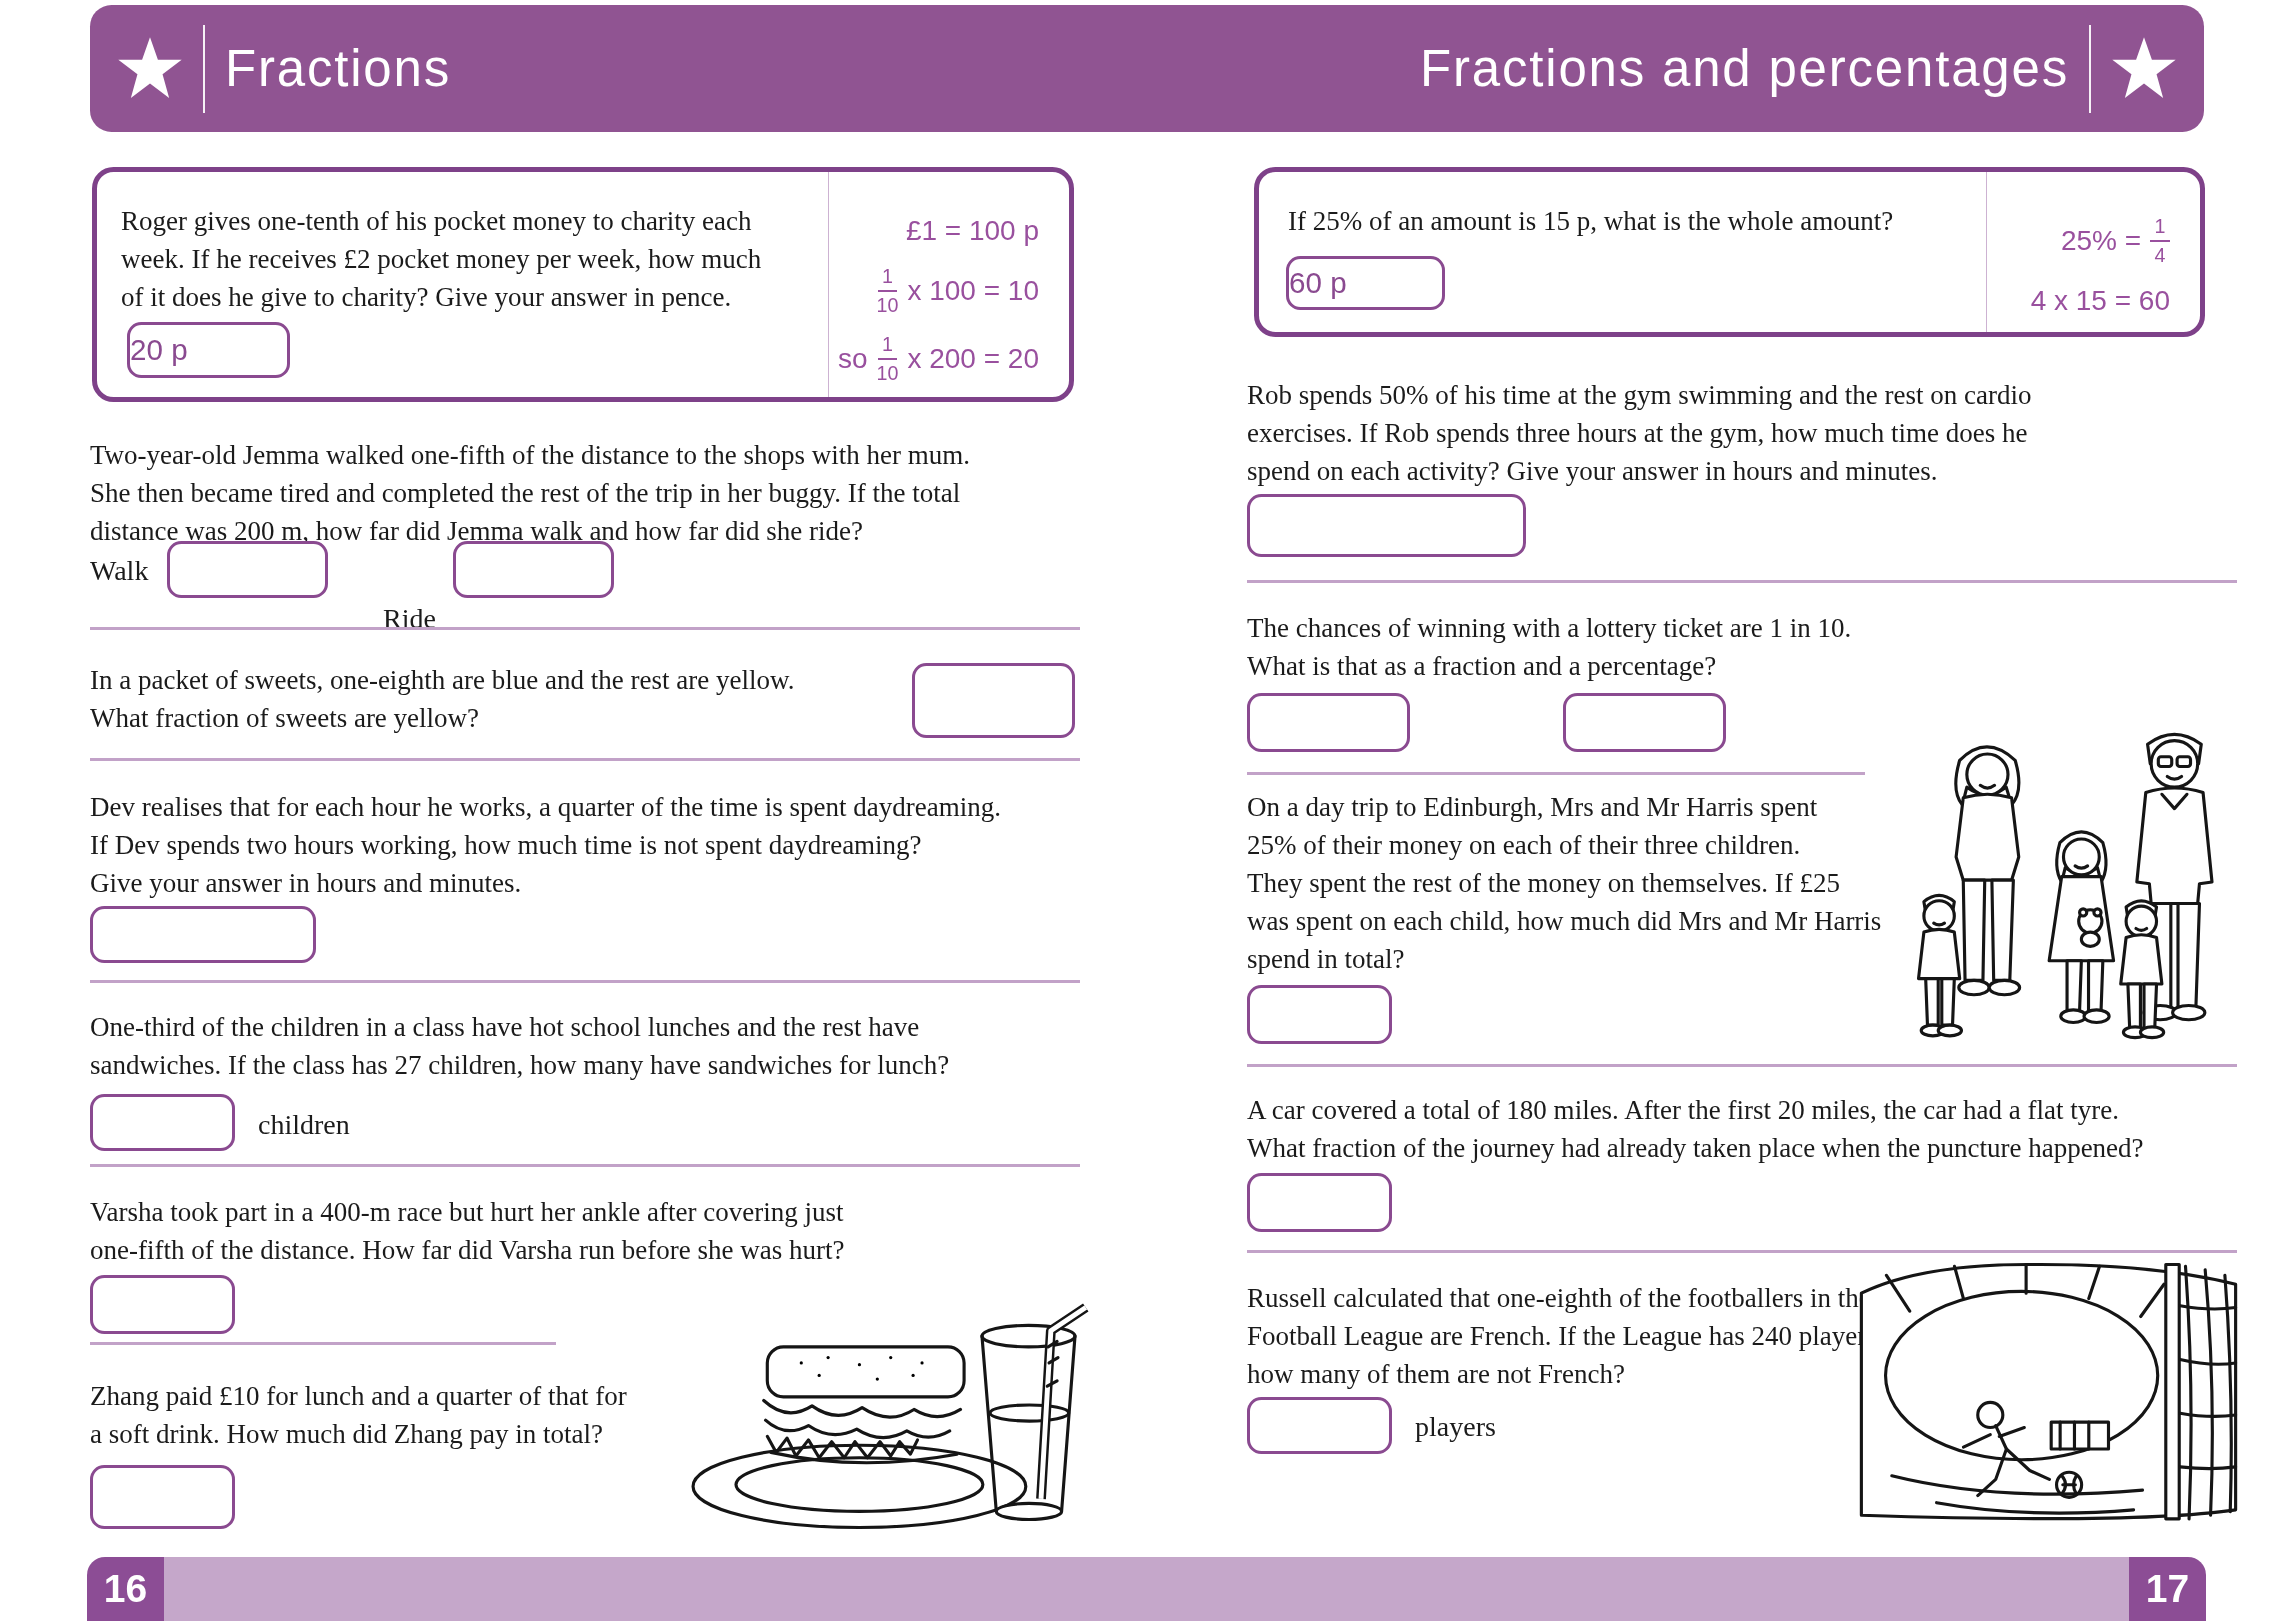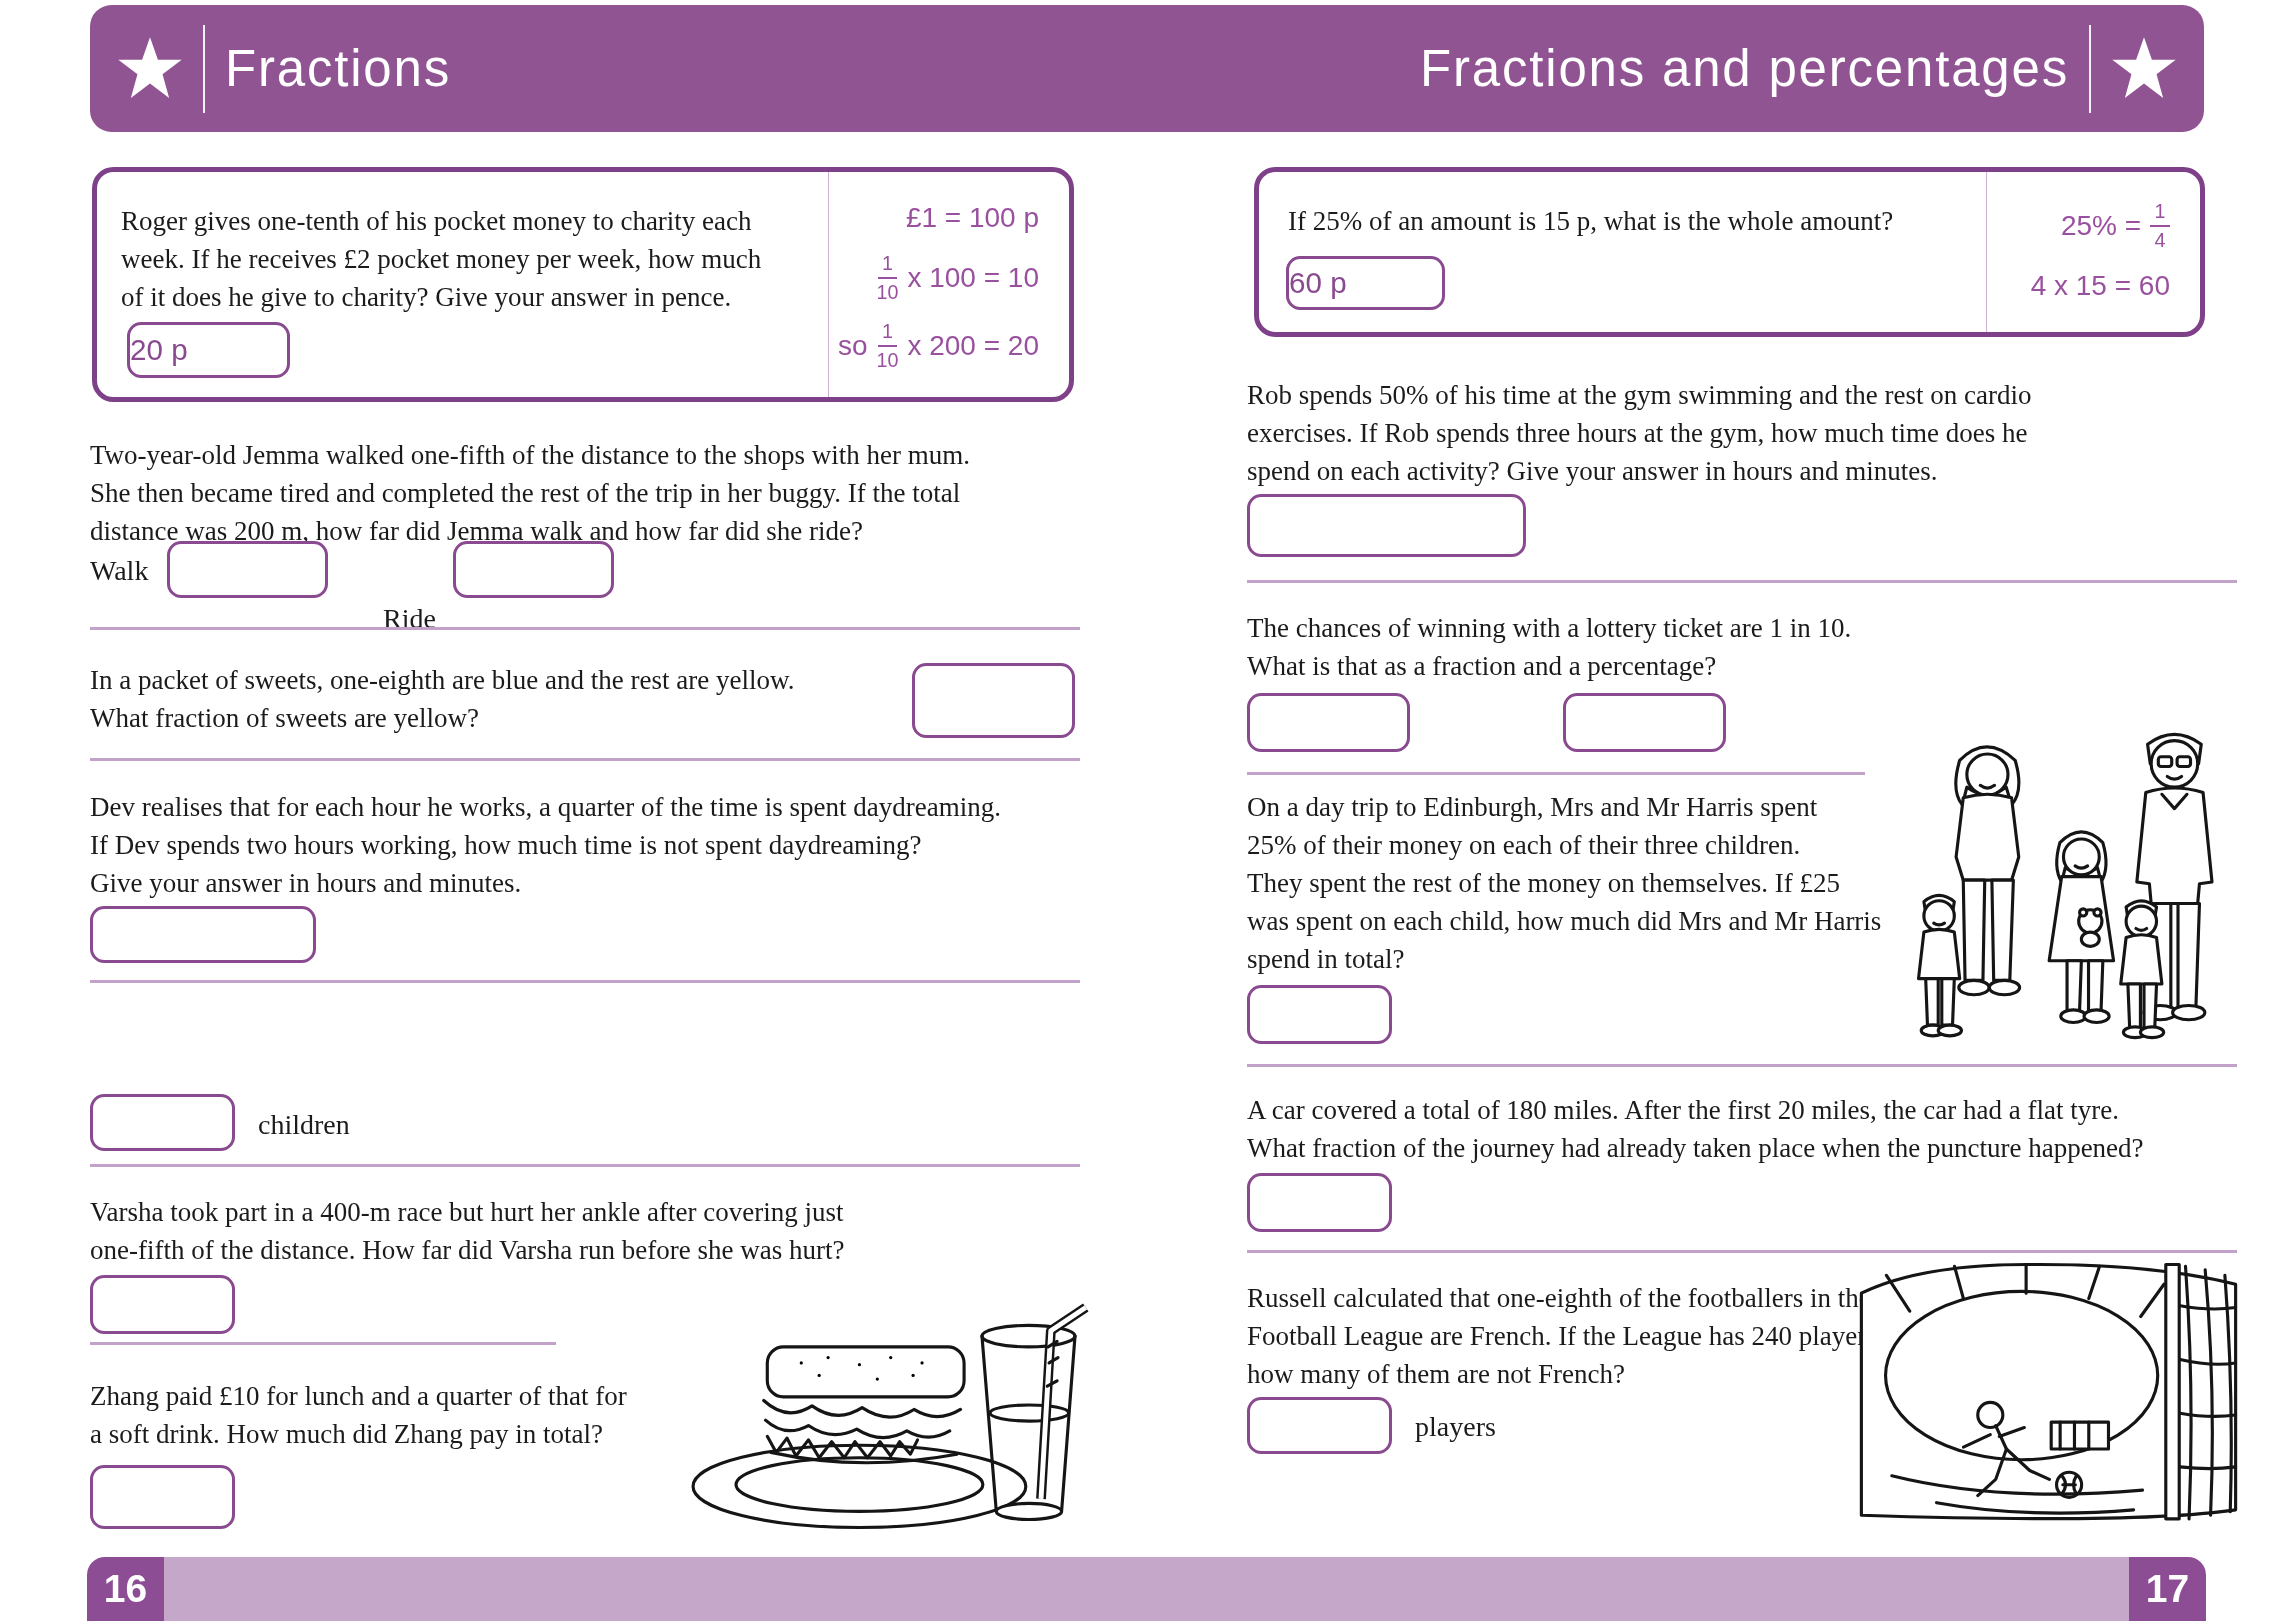--- a/index.html
+++ b/index.html
@@ -25,21 +25,21 @@
   .hline{width:2.7px;height:88px;background:rgba(255,255,255,.92);}
   .htitle{color:#fff;font-size:51px;letter-spacing:1.8px;white-space:nowrap;}
   .star{width:66px;height:66px;}
 
   
   .exbox{position:absolute;background:#fff;border:5.4px solid var(--border-purple);
     border-radius:21.5px;display:flex;overflow:hidden;}
   .ex-left{flex:1 1 auto;padding:30px 23px 18px 29px;position:relative;}
   .ex-right{border-left:1.8px solid #CDB2D2;display:flex;flex-direction:column;
     align-items:flex-end;gap:19.7px;padding:30px 30px 0 9px;
-    color:var(--text-purple);font-size:28px;}
+    color:var(--text-purple);font-size:28px;justify-content:center;}
   .wline{display:inline-flex;align-items:center;gap:9px;white-space:nowrap;}
   .frac{display:inline-flex;flex-direction:column;align-items:center;font-size:19.7px;line-height:1;}
   .frac .num{border-bottom:2.2px solid currentColor;padding:0 4.5px 3.6px;}
   .frac .den{padding-top:3.6px;}
 
   
   .qtext{font-family:"Liberation Serif",serif;color:var(--ink);
     font-size:27px;line-height:38px;white-space:pre-line;}
 
   
@@ -129,20 +129,22 @@
 What fraction of sweets are yellow?</div>
   <div class="ansbox" style="left:912px;top:663px;width:163px;height:75px;"></div>
   <div class="sep" style="left:90px;top:758px;width:990px;"></div>
 
   <div class="abs qtext" style="left:90px;top:788px;width:990px;">Dev realises that for each hour he works, a quarter of the time is spent daydreaming.
 If Dev spends two hours working, how much time is not spent daydreaming?
 Give your answer in hours and minutes.</div>
   <div class="ansbox" style="left:90px;top:906px;width:226px;height:57px;"></div>
   <div class="sep" style="left:90px;top:980px;width:990px;"></div>
 
+  <div class="abs qtext" style="left:90px;top:1008px;width:990px;">One-third of the children in a class have hot school lunches and the rest have
+sandwiches. If the class has 27 children, how many have sandwiches for lunch?</div>
   <div class="ansbox" style="left:90px;top:1094px;width:145px;height:57px;"></div>
   <div class="ans-label" style="left:258px;top:1109px;">children</div>
   <div class="sep" style="left:90px;top:1164px;width:990px;"></div>
 
   <div class="abs qtext" style="left:90px;top:1193px;width:990px;">Varsha took part in a 400-m race but hurt her ankle after covering just
 one-fifth of the distance. How far did Varsha run before she was hurt?</div>
   <div class="ansbox" style="left:90px;top:1275px;width:145px;height:59px;"></div>
   <div class="sep" style="left:90px;top:1342px;width:466px;"></div>
 
   <div class="abs qtext" style="left:90px;top:1377px;width:627px;">Zhang paid £10 for lunch and a quarter of that for

